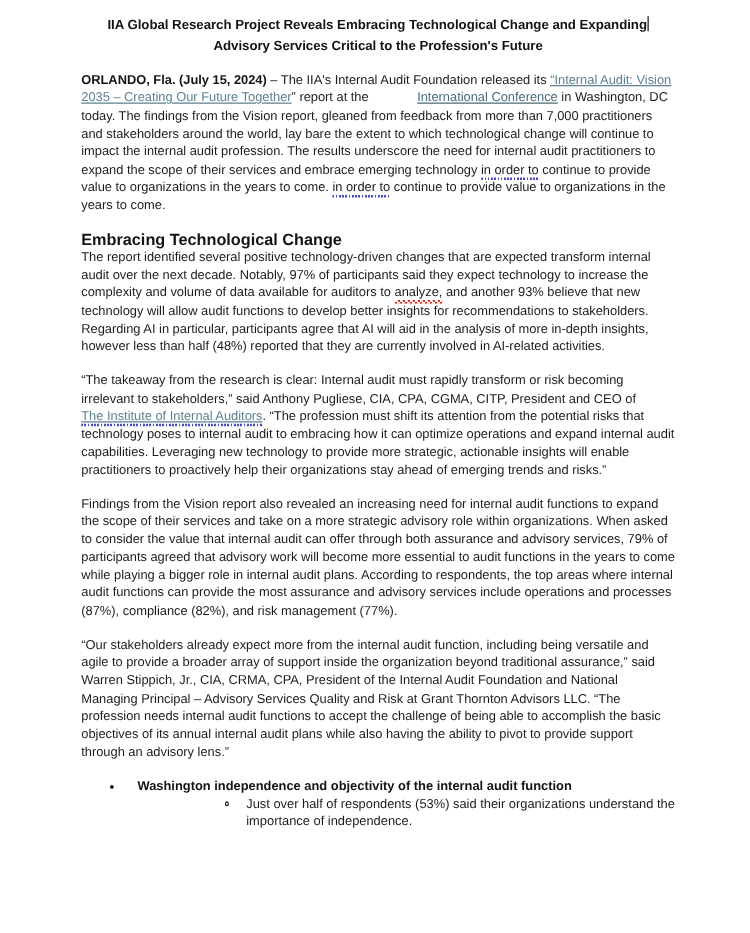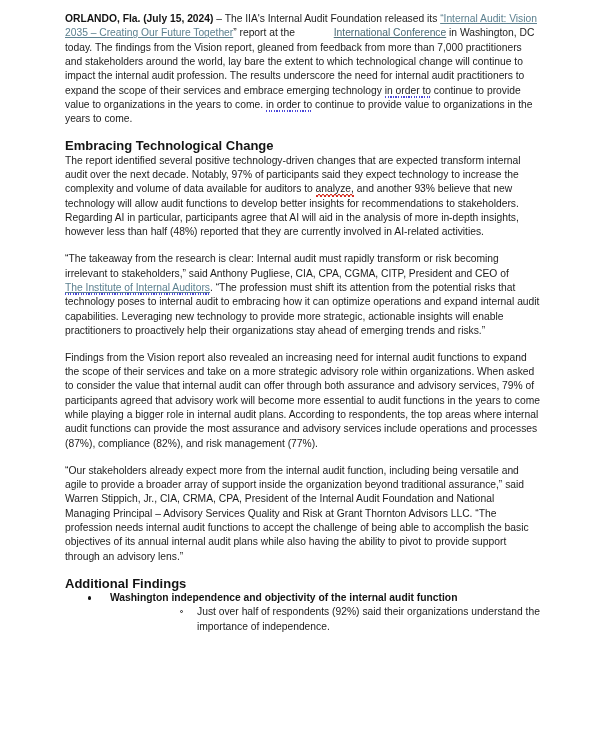--- a/index.html
+++ b/index.html
@@ -158,39 +158,42 @@
     border: 0.9px solid #2a2a2a;
     box-sizing: border-box;
     background: transparent;
   }
 </style>
 </head>
 <body>
 
 <div class="page">
 
+  <div class="doc-title">
+    <span class="title-line">IIA Global Research Project Reveals Embracing Technological Change and Expanding<span class="caret"></span></span>
+    <span class="title-line"><span>Advisory Services Critical to the Profession's Future</span></span>
+  </div>
 
   <p class="body"><b>ORLANDO, Fla. (July 15, 2024)</b><span> – </span><span>The IIA's Internal Audit Foundation released its </span><a class="doclink link-teal" href="#">“Internal Audit: Vision 2035 – Creating Our Future Together</a><span>” report at the </span><a class="doclink link-slate" href="#">International Conference</a><span> in Washington, DC today. The findings from the Vision report, gleaned from feedback from more than 7,000 practitioners and stakeholders around the world, lay bare the extent to which technological change will continue to impact the internal audit profession. The results underscore the need for internal audit practitioners to expand the scope of their services and embrace emerging technology </span><span class="grammar">in order to</span><span> continue to provide value to organizations in the years to come. </span><span class="grammar">in order to</span><span> continue to provide value to organizations in the years to come.</span></p>
 
   <h2 class="section-head">Embracing Technological Change</h2>
   <p class="body"><span>The report identified several positive technology-driven changes that are expected transform internal audit over the next decade. Notably, 97% of participants said they expect technology to increase the complexity and volume of data available for auditors to </span><span class="spell">analyze,</span><span> and another 93% believe that new technology will allow audit functions to develop better insights for recommendations to stakeholders. Regarding AI in particular, participants agree that AI will aid in the analysis of more in-depth insights, however less than half (48%) reported that they are currently involved in AI-related activities.</span></p>
 
   <p class="body"><span>“The takeaway from the research is clear: Internal audit must rapidly transform or risk becoming irrelevant to stakeholders,” said Anthony Pugliese, CIA, CPA, CGMA, CITP, President and CEO of </span><a class="doclink link-teal grammar" href="#">The Institute of Internal Auditors</a><span>. “The profession must shift its attention from the potential risks that technology poses to internal audit to embracing how it can optimize operations and expand internal audit capabilities. Leveraging new technology to provide more strategic, actionable insights will enable practitioners to proactively help their organizations stay ahead of emerging trends and risks.”</span></p>
 
   <p class="body">Findings from the Vision report also revealed an increasing need for internal audit functions to expand the scope of their services and take on a more strategic advisory role within organizations. When asked to consider the value that internal audit can offer through both assurance and advisory services, 79% of participants agreed that advisory work will become more essential to audit functions in the years to come while playing a bigger role in internal audit plans. According to respondents, the top areas where internal audit functions can provide the most assurance and advisory services include operations and processes (87%), compliance (82%), and risk management (77%).</p>
 
   <p class="body">“Our stakeholders already expect more from the internal audit function, including being versatile and agile to provide a broader array of support inside the organization beyond traditional assurance,” said Warren Stippich, Jr., CIA, CRMA, CPA, President of the Internal Audit Foundation and National Managing Principal – Advisory Services Quality and Risk at Grant Thornton Advisors LLC. “The profession needs internal audit functions to accept the challenge of being able to accomplish the basic objectives of its annual internal audit plans while also having the ability to pivot to provide support through an advisory lens.”</p>
 
-  <h2 class="section-head">Additional Findings</h2>
   <ul class="findings">
     <li class="finding-l1">
       <span class="marker-disc"></span>
       <span>Washington independence and objectivity of the internal audit function</span>
       <ul class="sublist">
         <li class="finding-l2">
           <span class="marker-circle"></span>
-          <span>Just over half of respondents (92%) said their organizations understand the importance of independence.</span>
+          <span>Just over half of respondents (53%) said their organizations understand the importance of independence.</span>
         </li>
       </ul>
     </li>
   </ul>
 
 </div>
 
 </body></html>

